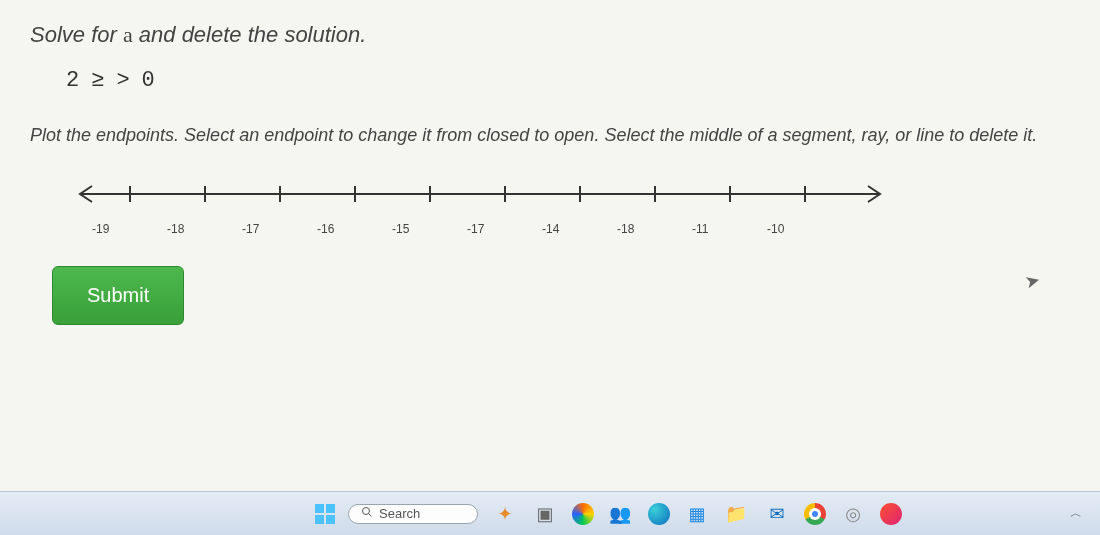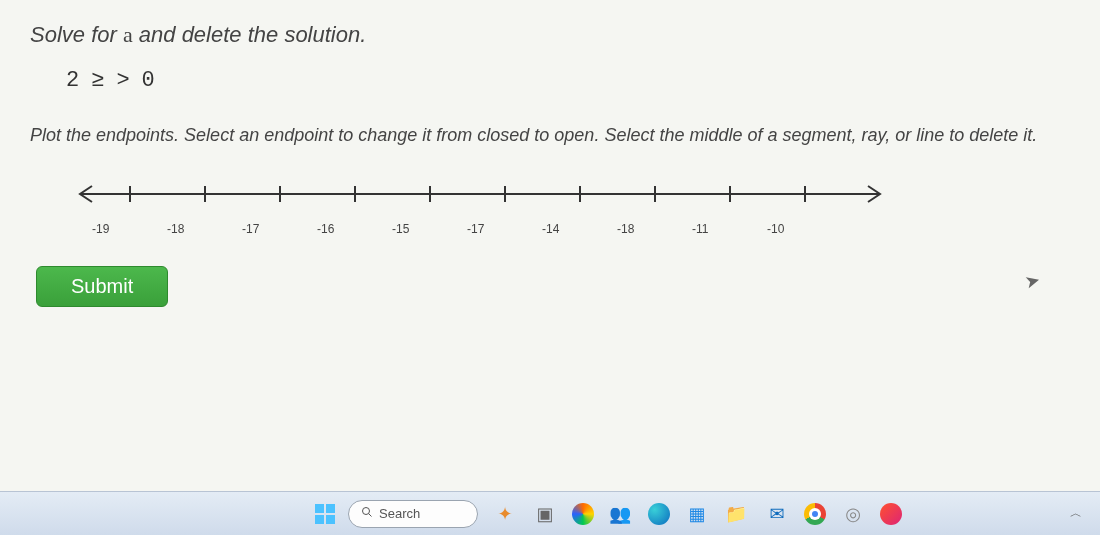--- a/index.html
+++ b/index.html
@@ -68,23 +68,23 @@
     color: #444;
     font-family: Arial, sans-serif;
   }
   .submit-btn {
     background: #3aa63a;
     background: linear-gradient(#4cb84c,#3aa03a);
     color: #fff;
     border: 1px solid #2e8a2e;
     border-radius: 6px;
     font-size: 20px;
-    padding: 8px 34px;
+    padding: 17px 34px;
     cursor: pointer;
-    margin-left: 6px;
+    margin-left: 22px;
   }
   .taskbar {
     position: absolute;
     left: 0; right: 0; bottom: 0;
     height: 44px;
     background: linear-gradient(#e4ecf5,#cfdbeb);
     border-top: 1px solid #b8c4d4;
     display: flex;
     align-items: center;
     padding: 0 10px;
@@ -103,21 +103,21 @@
   .win-logo > div:nth-child(1){background:#4cc2ff;}
   .win-logo > div:nth-child(2){background:#4cc2ff;}
   .win-logo > div:nth-child(3){background:#4cc2ff;}
   .win-logo > div:nth-child(4){background:#4cc2ff;}
   .search-box {
     display: flex;
     align-items: center;
     background: #fdfdfd;
     border: 1px solid #9aa4b0;
     border-radius: 16px;
-    height: 28px;
+    height: 20px;
     padding: 0 12px;
     font-size: 13px;
     color: #555;
     min-width: 130px;
   }
   .search-box .mag { margin-right: 6px; font-size: 13px; }
   .tb-icons {
     display: flex;
     align-items: center;
     gap: 14px;

